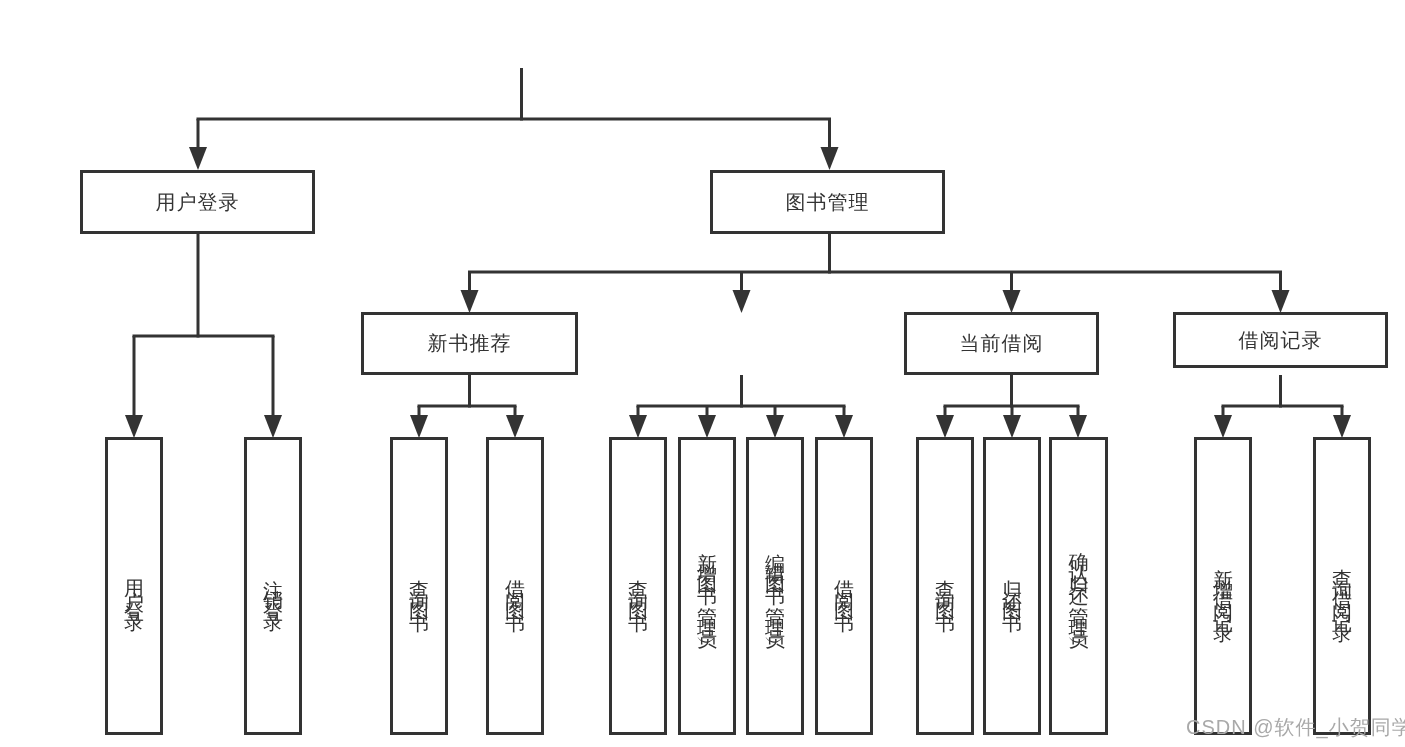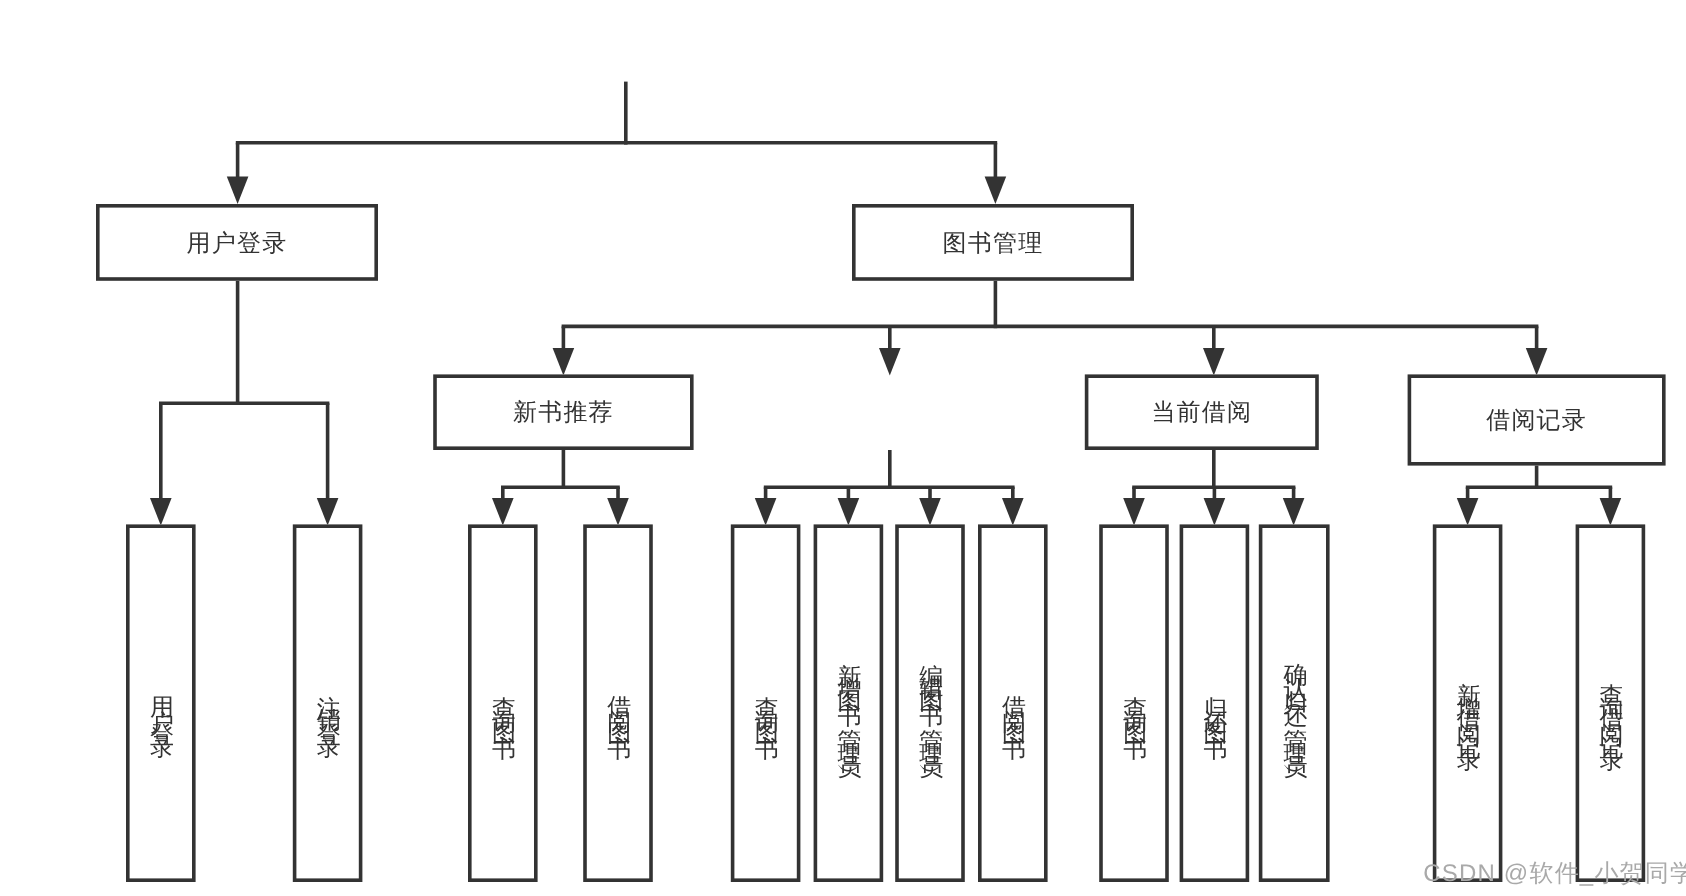--- a/index.html
+++ b/index.html
@@ -136,21 +136,21 @@
   <div class="box hbox" style="left:710px;top:170px;width:235px;height:64px">
     <span>图书管理</span>
   </div>
 
   <div class="box hbox" style="left:361px;top:312px;width:217px;height:63px">
     <span>新书推荐</span>
   </div>
   <div class="box hbox" style="left:904px;top:312px;width:195px;height:63px">
     <span>当前借阅</span>
   </div>
-  <div class="box hbox" style="left:1173px;top:312px;width:215px;height:76px">
+  <div class="box hbox" style="left:1173px;top:312px;width:215px;height:56px">
     <span>借阅记录</span>
   </div>
 
   <div class="box vbox" style="left:105px;top:437px;width:58px;height:298px">
     <span class="vtext">用户登录</span>
   </div>
   <div class="box vbox" style="left:244px;top:437px;width:58px;height:298px">
     <span class="vtext">注销登录</span>
   </div>
 

